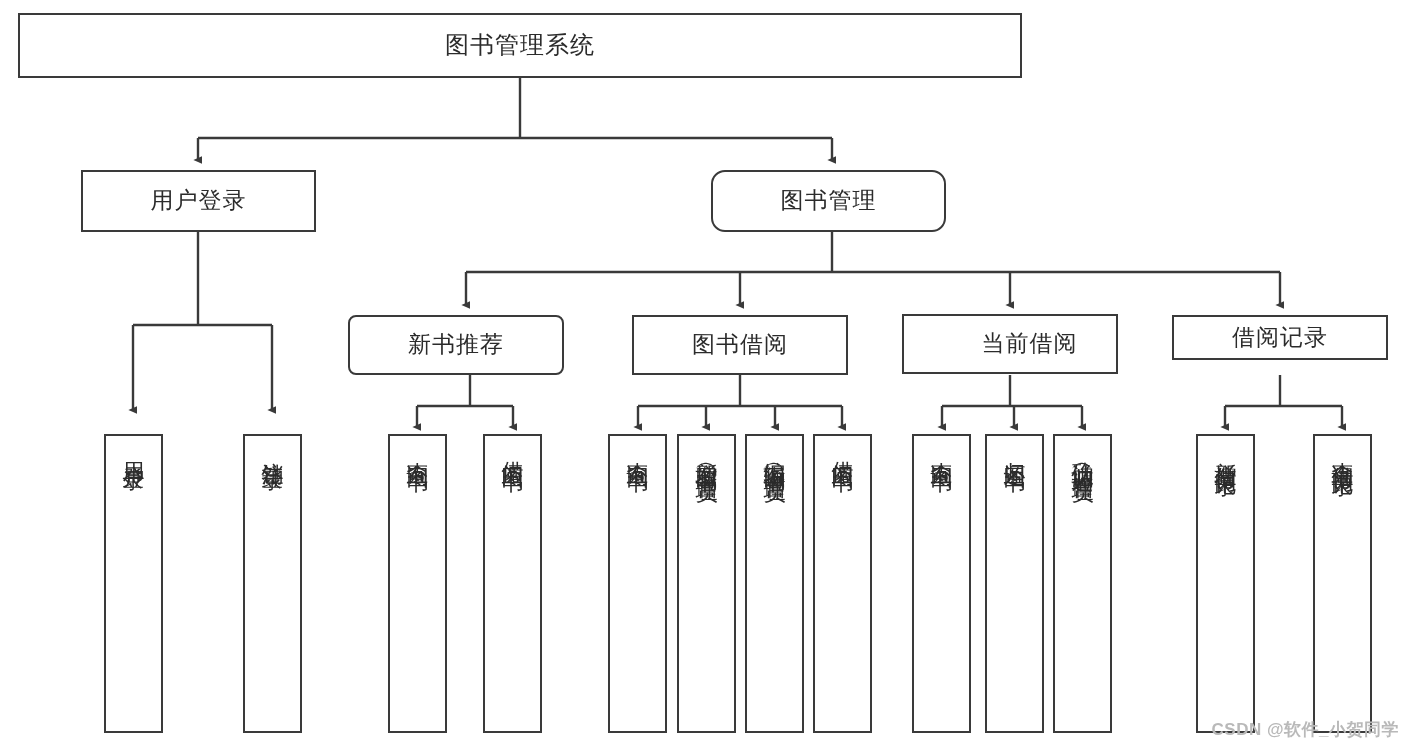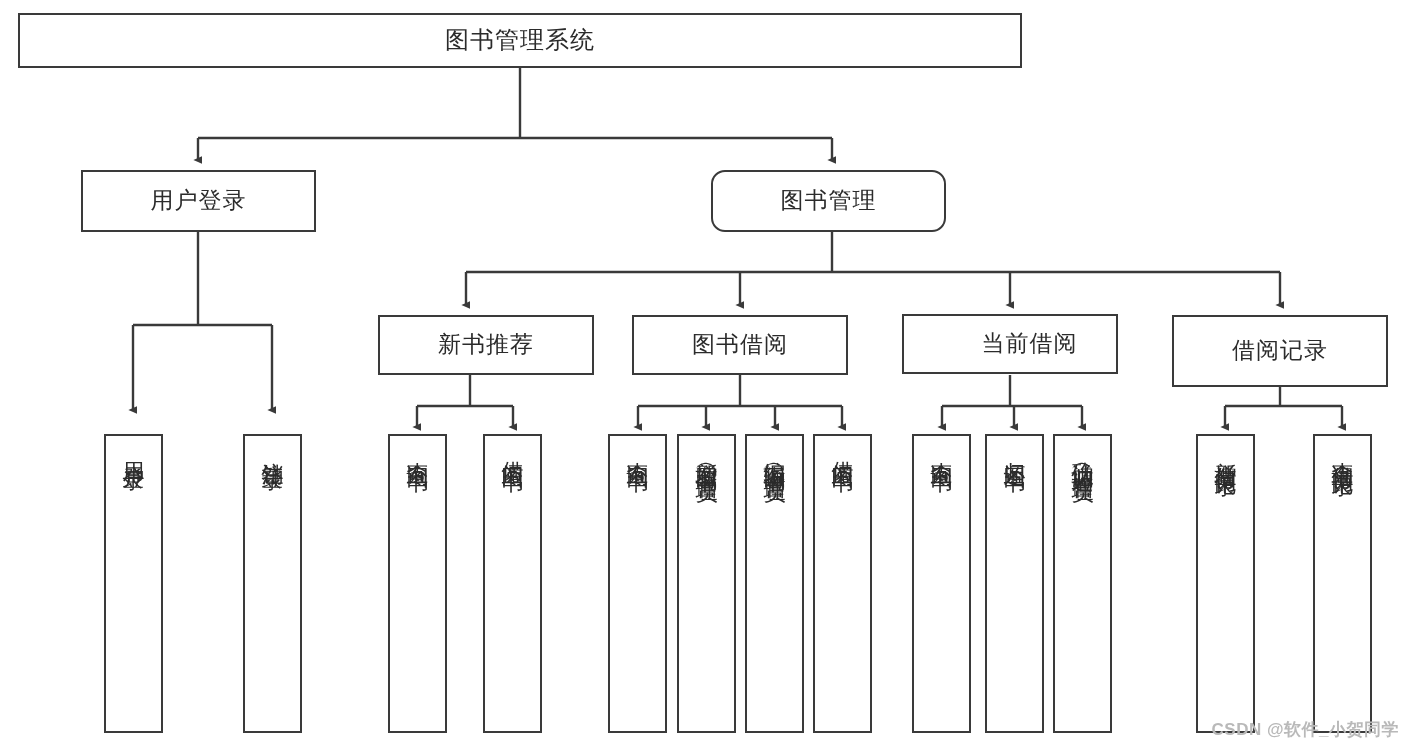--- a/index.html
+++ b/index.html
@@ -125,41 +125,41 @@
       <path d="M 1014 406 L 1014 427" marker-end="url(#arrowhead)"></path>
       <path d="M 1082 406 L 1082 427" marker-end="url(#arrowhead)"></path>
 
       <path d="M 1280 375 L 1280 406"></path>
       <path d="M 1225 406 L 1342 406"></path>
       <path d="M 1225 406 L 1225 427" marker-end="url(#arrowhead)"></path>
       <path d="M 1342 406 L 1342 427" marker-end="url(#arrowhead)"></path>
     </g>
   </svg>
 
-  <div class="node horiz root" style="left:18px; top:13px; width:1004px; height:55px;">
+  <div class="node horiz root" style="left:18px; top:13px; width:1004px; height:65px;">
     <span class="node-label">图书管理系统</span>
   </div>
 
   <div class="node horiz" style="left:81px; top:170px; width:235px; height:62px;">
     <span class="node-label">用户登录</span>
   </div>
   <div class="node horiz" style="left:711px; top:170px; width:235px; height:62px;border-radius:14px;">
     <span class="node-label">图书管理</span>
   </div>
 
-  <div class="node horiz" style="left:378px; top:315px; width:216px; height:60px;">
+  <div class="node horiz" style="left:348px; top:315px; width:216px; height:60px;border-radius:8px;">
     <span class="node-label">新书推荐</span>
   </div>
   <div class="node horiz" style="left:632px; top:315px; width:216px; height:60px;">
     <span class="node-label">图书借阅</span>
   </div>
   <div class="node horiz" style="left:902px; top:314px; width:216px; height:60px;padding-left:39px;">
     <span class="node-label">当前借阅</span>
   </div>
-  <div class="node horiz" style="left:1172px; top:315px; width:216px; height:72px;">
+  <div class="node horiz" style="left:1172px; top:315px; width:216px; height:45px;">
     <span class="node-label">借阅记录</span>
   </div>
 
   <div class="node vert" style="left:104px; top:434px; width:59px; height:299px;">
     <span class="node-label">用户登录</span>
   </div>
   <div class="node vert" style="left:243px; top:434px; width:59px; height:299px;">
     <span class="node-label">注销登录</span>
   </div>
 

